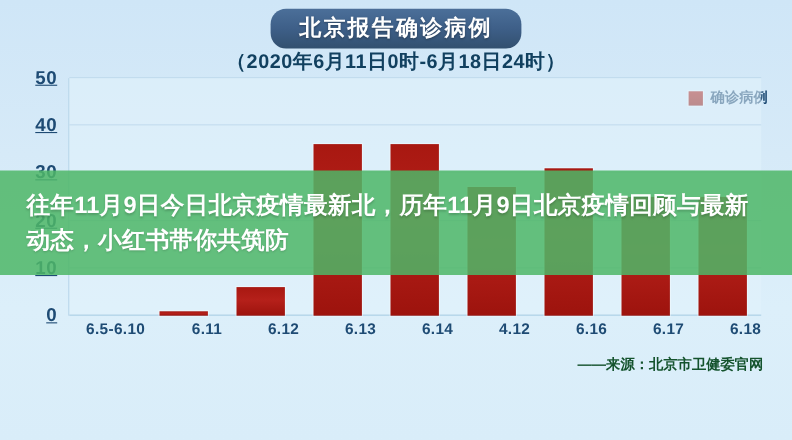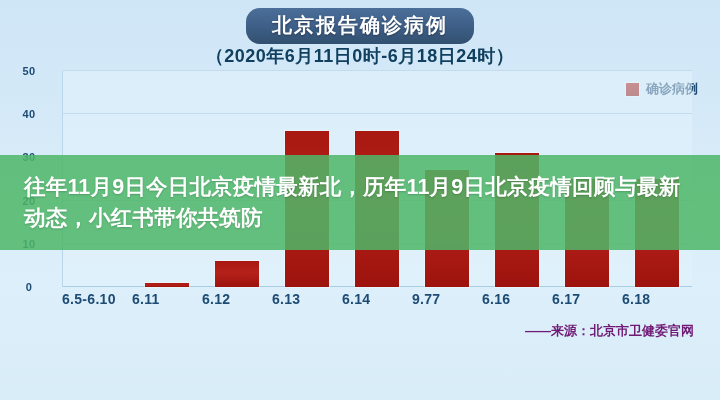--- a/index.html
+++ b/index.html
@@ -15,39 +15,39 @@
   .plot-frame{
     position:absolute;left:62px;top:71px;width:630px;height:216px;
     background:rgba(226,242,252,0.55);
     border-left:1px solid #b9d6ea;
     box-sizing:border-box;
   }
   .gridline{position:absolute;left:0;right:0;height:1px;background:#c2dcee;}
   .baseline{position:absolute;left:0;right:0;bottom:0;height:1px;background:#a9cde4;}
 
   .ytick{
-    position:absolute;right:0;width:46px;text-align:center;
-    font-size:11px;font-weight:700;color:#1e4b74;
-    transform:translateY(-50%);letter-spacing:.5px;
+    position:absolute;right:0;width:46px;text-align:right;
+    font-size:17px;font-weight:700;color:#1e4b74;
+    transform:translateY(-50%);letter-spacing:.5px;text-decoration:underline;
   }
   .yaxis{position:absolute;left:0;top:71px;width:52px;height:216px;}
 
   
   .bars{position:absolute;left:62px;top:71px;width:630px;height:216px;}
   .barcell{
     position:absolute;bottom:0;width:70px;height:100%;
   }
   .bar{
     position:absolute;bottom:0;left:50%;transform:translateX(-50%);
     width:44px;
     background:linear-gradient(180deg,#a81811 0%,#b5201a 45%,#9d130d 100%);
     box-shadow:0 0 0 1px rgba(255,255,255,.35);
   }
   .xtick{
-    position:absolute;top:220px;width:70px;text-align:left;
+    position:absolute;top:220px;width:70px;text-align:right;
     font-size:14px;font-weight:700;color:#1e4b74;letter-spacing:.3px;
     white-space:nowrap;
   }
 
   
   .title-banner{
     position:absolute;left:50%;top:8px;transform:translateX(-50%);
     background:linear-gradient(180deg,#4b6f99 0%,#3e5f88 50%,#32506f 100%);
     color:#fff;font-size:20px;font-weight:700;letter-spacing:2px;
     padding:4px 26px 5px;border-radius:14px;white-space:nowrap;
@@ -71,21 +71,21 @@
   .legend-swatch{
     width:13px;height:13px;
     background:linear-gradient(180deg,#a81811,#8d0f0a);
     box-shadow:0 0 0 1px rgba(255,255,255,.45);
   }
   .legend-label{font-size:13px;font-weight:700;color:#1e4b74;white-space:nowrap;}
 
   
   .source{
     position:absolute;right:26px;top:322px;
-    font-size:13px;font-weight:700;color:#701a75;white-space:nowrap;
+    font-size:13px;font-weight:700;color:#14532d;white-space:nowrap;
   }
 
   
   .overlay-band{
     position:absolute;left:0;right:0;top:155px;height:95px;
     background:rgba(78,183,104,0.86);
     display:flex;align-items:center;justify-content:center;
   }
   .overlay-text{
     width:672px;
@@ -142,21 +142,21 @@
         <div class="bar" title="6.13: 36" style="height: 155.52px;"></div>
       </div>
       <div class="xtick" style="left: 210px;">6.13</div>
       <div class="barcell" style="left: 280px;">
         <div class="bar" title="6.14: 36" style="height: 155.52px;"></div>
       </div>
       <div class="xtick" style="left: 280px;">6.14</div>
       <div class="barcell" style="left: 350px;">
         <div class="bar" title="6.15: 27" style="height: 116.64px;"></div>
       </div>
-      <div class="xtick" style="left: 350px;">9.77</div>
+      <div class="xtick" style="left: 350px;">4.12</div>
       <div class="barcell" style="left: 420px;">
         <div class="bar" title="6.16: 31" style="height: 133.92px;"></div>
       </div>
       <div class="xtick" style="left: 420px;">6.16</div>
       <div class="barcell" style="left: 490px;">
         <div class="bar" title="6.17: 25" style="height: 108px;"></div>
       </div>
       <div class="xtick" style="left: 490px;">6.17</div>
       <div class="barcell" style="left: 560px;">
         <div class="bar" title="6.18: 25" style="height: 108px;"></div>

